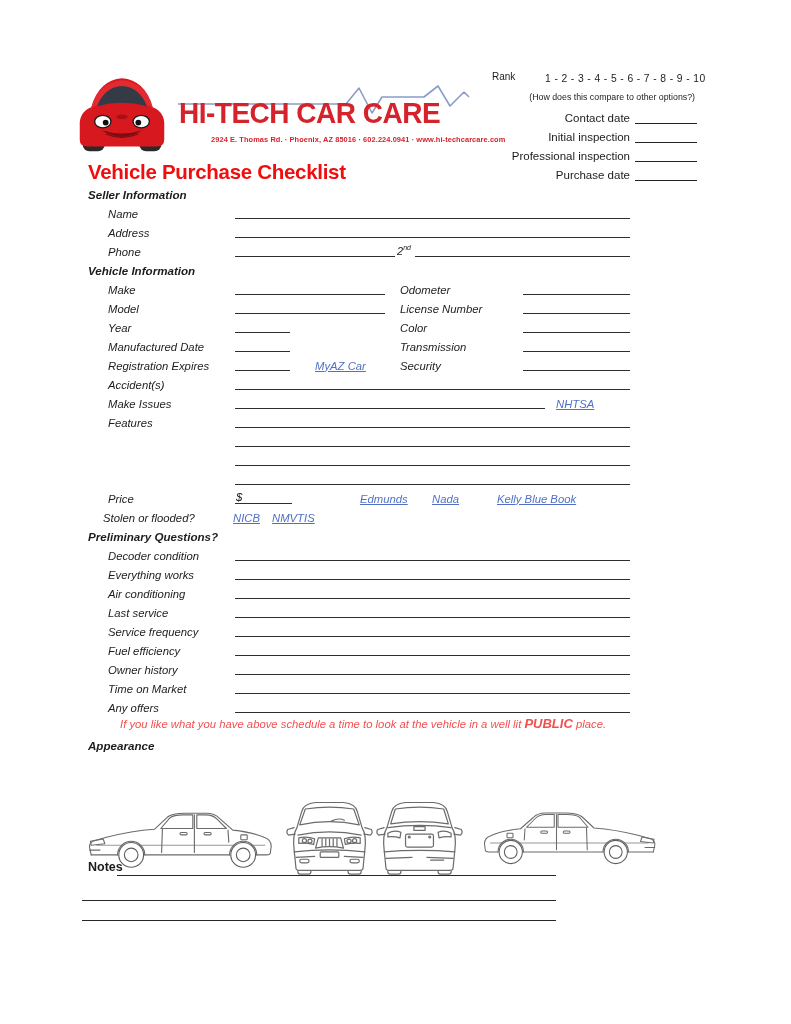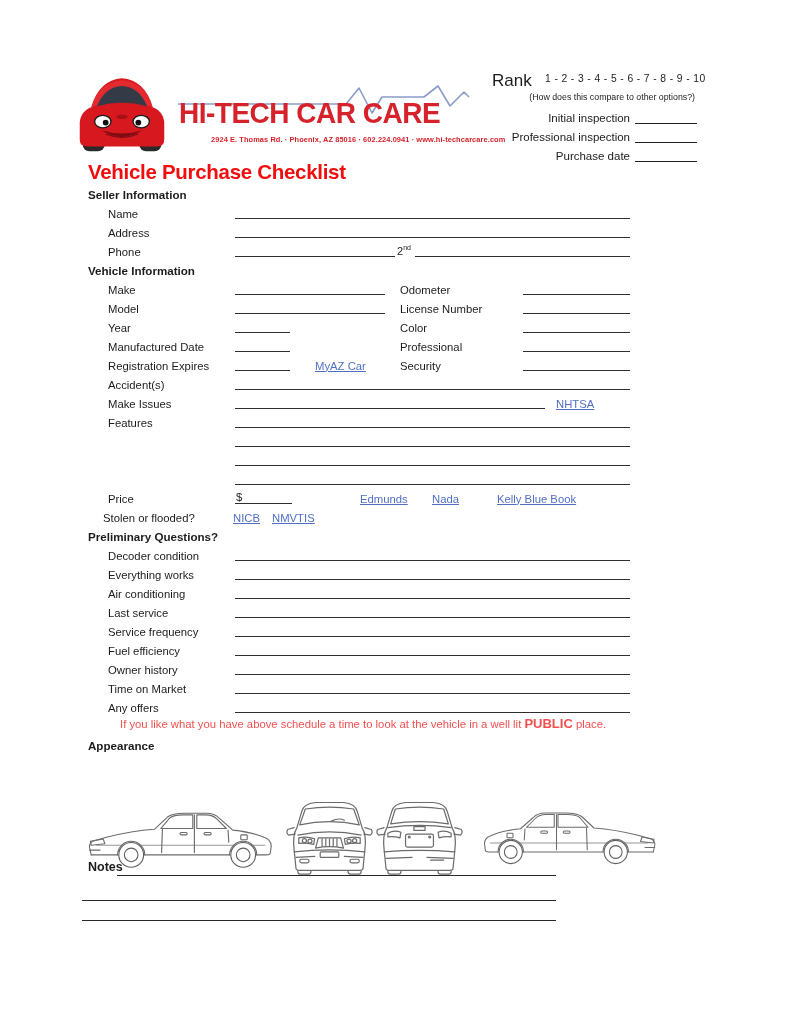--- a/index.html
+++ b/index.html
@@ -10,31 +10,31 @@
   .page{position:relative;width:791px;height:1024px;background:#fff;overflow:hidden;
         font-family:"Liberation Sans",sans-serif;color:var(--ink);}
   
   .logo-car{position:absolute;left:74px;top:66px;}
   .ekg{position:absolute;left:178px;top:84px;}
   .brand{position:absolute;left:179px;top:97px;font-size:28px;font-weight:800;letter-spacing:-0.5px;
          color:var(--brand-red);transform:scaleY(1.05);transform-origin:left top;white-space:nowrap;}
   .brand-addr{position:absolute;left:180px;top:135px;font-size:7.4px;font-weight:700;color:var(--brand-red);
          letter-spacing:0.1px;white-space:nowrap;padding-left:31px;}
   
-  .rank-label{position:absolute;left:492px;top:71px;font-size:17px;}
+  .rank-label{position:absolute;left:492px;top:71px;font-size:10px;}
   .rank-scale{position:absolute;left:545px;top:73px;font-size:10.3px;letter-spacing:0.4px;}
   .rank-hint{position:absolute;left:440px;top:92px;width:255px;text-align:right;font-size:8.8px;}
   .dates{position:absolute;left:469px;top:105px;width:228px;}
   .drow{display:flex;justify-content:flex-end;align-items:flex-end;height:19px;font-size:11.5px;line-height:1;}
   .dline{display:inline-block;width:62px;height:13px;border-bottom:1.6px solid #222;margin-left:5px;}
   
   .title{position:absolute;left:88px;top:160px;font-size:20.5px;font-weight:700;letter-spacing:-0.3px;
          color:var(--title-red);}
   
-  .form{position:absolute;left:0;top:184px;width:637px;}
+  .form{position:absolute;left:0;top:184px;width:637px;font-style:italic;}
   .row{position:relative;height:19px;}
   .sec{position:absolute;left:88px;bottom:2px;font-size:11.6px;font-weight:700;line-height:1;white-space:nowrap;}
   .fl{position:absolute;left:108px;bottom:2px;font-size:11.3px;line-height:1;white-space:nowrap;}
   .ml{position:absolute;left:400px;bottom:2px;font-size:11.3px;line-height:1;white-space:nowrap;}
   .u{position:absolute;bottom:3px;height:0;border-bottom:1.6px solid var(--line-dark);}
   .lk{position:absolute;bottom:2px;font-size:11.3px;line-height:1;color:var(--link-blue);
       text-decoration:underline;cursor:pointer;white-space:nowrap;}
   .sup2{position:absolute;left:397px;bottom:3px;font-size:11px;line-height:1;}
   .sup2 sup{font-size:7px;}
   .cur{position:absolute;left:236px;bottom:4px;font-size:11.3px;line-height:1;}
@@ -72,20 +72,24 @@
     <polyline points="0,20 168,20 181,4 194,29 204,13 246,13 260,2 272,22 286,8 291,13" fill="none" stroke="#8b9cc7" stroke-width="1.6" stroke-linejoin="round"></polyline>
   </svg>
   <div class="brand">HI-TECH CAR CARE</div>
   <div class="brand-addr">2924 E. Thomas Rd.  ·  Phoenix, AZ 85016  ·  602.224.0941  ·  www.hi-techcarcare.com</div>
 
   <div class="rank-label">Rank</div>
   <div class="rank-scale">1 - 2 - 3 - 4 - 5 - 6 - 7 - 8 - 9 - 10</div>
   <div class="rank-hint">(How does this compare to other options?)</div>
   <div class="dates">
     <div class="drow">
+      <span>Contact date</span>
+      <span class="dline"></span>
+    </div>
+    <div class="drow">
       <span>Initial inspection</span>
       <span class="dline"></span>
     </div>
     <div class="drow">
       <span>Professional inspection</span>
       <span class="dline"></span>
     </div>
     <div class="drow">
       <span>Purchase date</span>
       <span class="dline"></span>
@@ -139,21 +143,21 @@
     <div class="row">
       <span class="fl">Year</span>
       <span class="u" style="left:235px;width:55px"></span>
       <span class="ml">Color</span>
       <span class="u" style="left:523px;width:107px"></span>
     </div>
 
     <div class="row">
       <span class="fl">Manufactured Date</span>
       <span class="u" style="left:235px;width:55px"></span>
-      <span class="ml">Professional</span>
+      <span class="ml">Transmission</span>
       <span class="u" style="left:523px;width:107px"></span>
     </div>
 
     <div class="row">
       <span class="fl">Registration Expires</span>
       <span class="u" style="left:235px;width:55px"></span>
       <span class="lk" style="left:315px">MyAZ Car</span>
       <span class="ml">Security</span>
       <span class="u" style="left:523px;width:107px"></span>
     </div>

